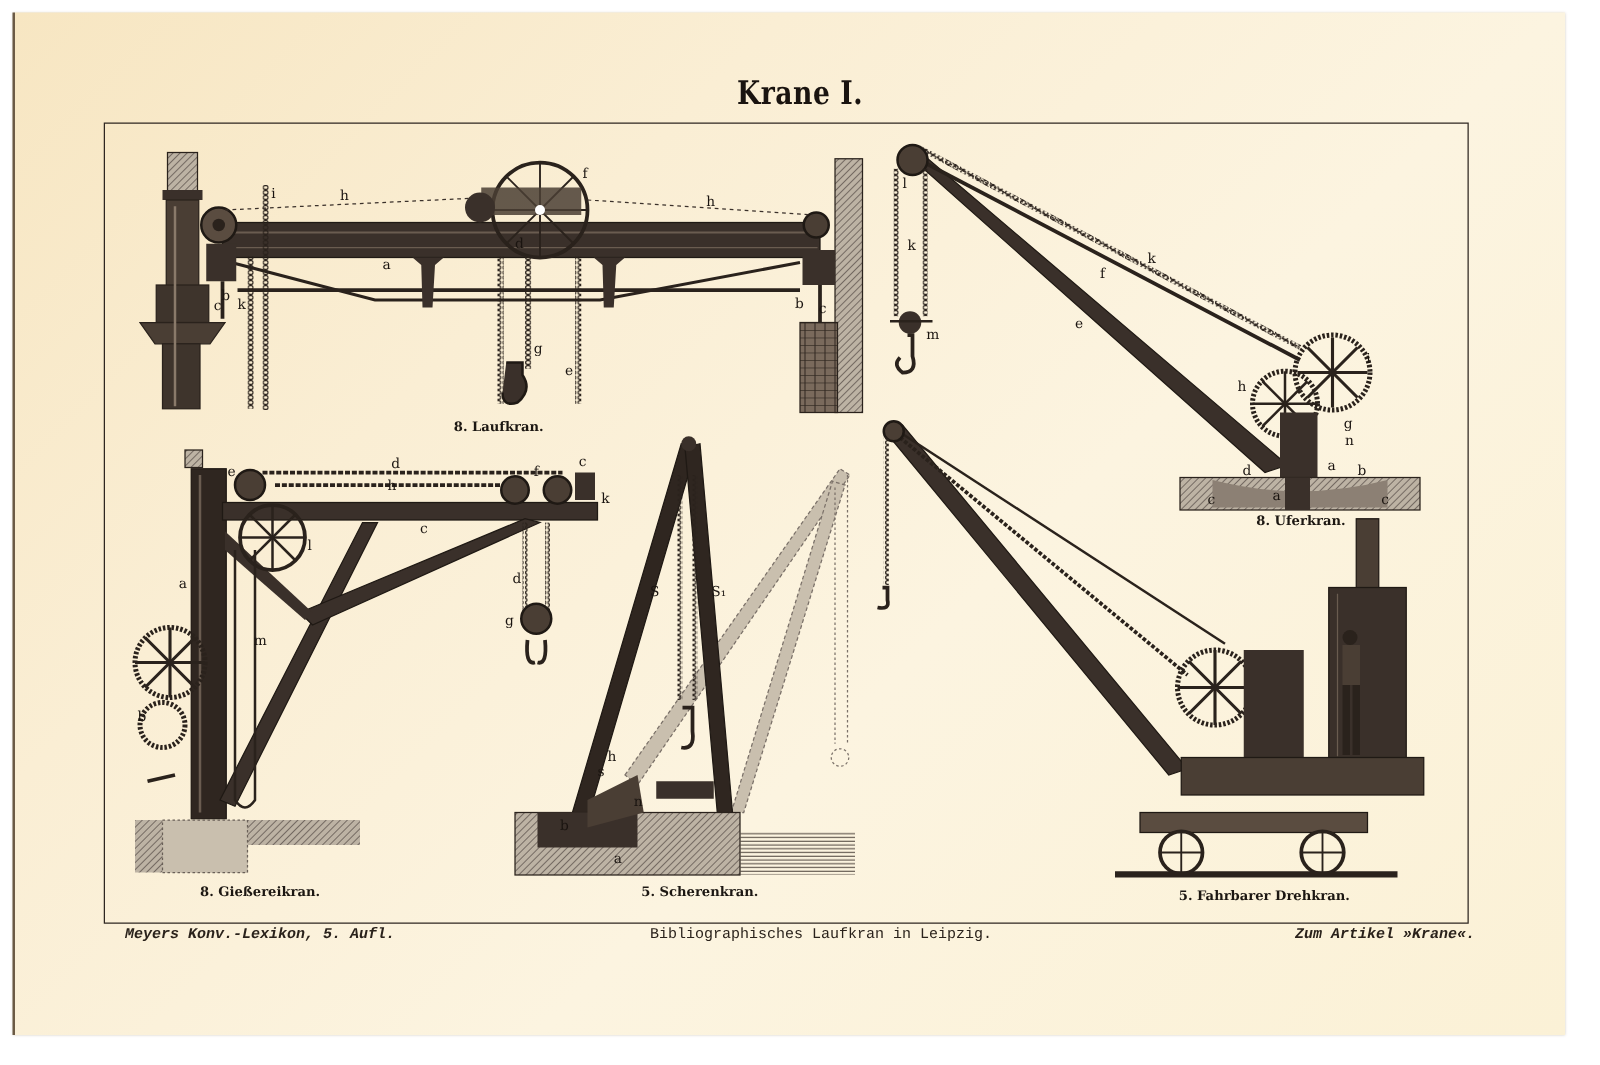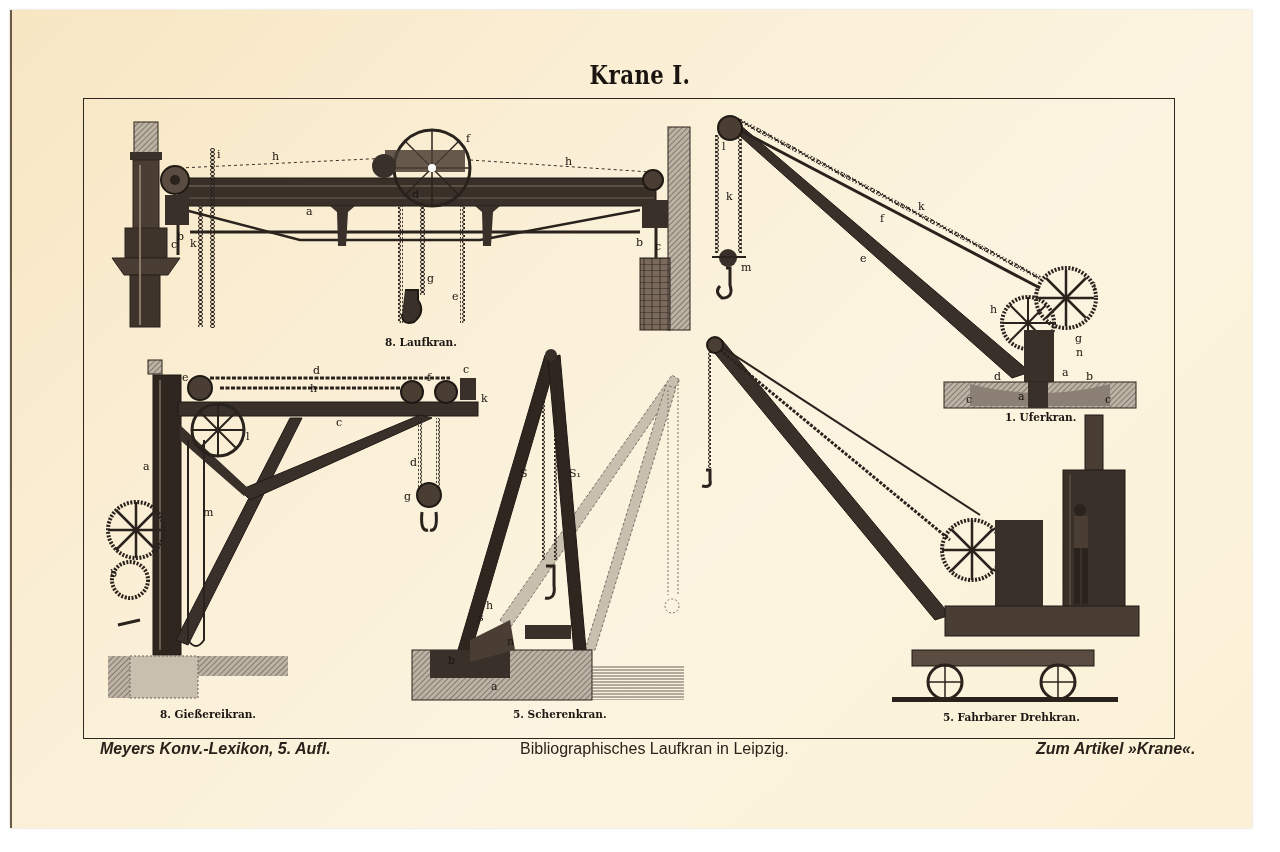--- a/index.html
+++ b/index.html
@@ -6,21 +6,21 @@
   body{width:1280px;height:852px;position:relative;overflow:hidden;font-family:"DejaVu Serif",serif;}
   .paper{position:absolute;left:10px;top:10px;width:1240px;height:818px;
     background:linear-gradient(135deg,#f7e6c2 0%,#faeed4 30%,#fcf4e0 60%,#fbf1d6 100%);
     border-left:2px solid #6b5a45;box-shadow:0 0 2px rgba(120,100,70,.35);}
   .title{position:absolute;left:0;top:60px;width:1280px;text-align:center;
     font-family:"DejaVu Serif",serif;font-weight:bold;font-size:26px;color:#1a1410;letter-spacing:0.5px;
     transform:scaleX(0.82);}
   .frame{position:absolute;left:83px;top:98px;width:1090px;height:639px;border:1px solid #2e2620;}
   svg.plate{position:absolute;left:0;top:0;}
   .caption{position:absolute;font-family:"DejaVu Serif",serif;font-size:10.5px;color:#1c1712;font-weight:bold;white-space:nowrap;}
-  .foot{position:absolute;top:740px;font-size:16px;color:#2a221b;white-space:nowrap;font-family:Liberation Sans, sans-serif;}
+  .foot{position:absolute;top:740px;font-size:12px;color:#2a221b;white-space:nowrap;font-family:Liberation Mono, monospace;}
   .foot.italic{font-style:italic;font-weight:bold;}
   .lbl{font-family:"DejaVu Serif",serif;font-size:11px;fill:#1a1410;}
 </style>
 </head>
 <body>
 
 <div class="paper"></div>
 <div class="title">Krane I.</div>
 <div class="frame"></div>
 
@@ -286,21 +286,21 @@
     <g stroke="#2a221c" stroke-width="1.5">
         <line x1="945" y1="665" x2="945" y2="699"></line>
         <line x1="928" y1="682" x2="962" y2="682"></line>
         <line x1="1058" y1="665" x2="1058" y2="699"></line>
         <line x1="1041" y1="682" x2="1075" y2="682"></line>
       </g>
     <rect x="892" y="697" width="226" height="5" fill="#2a221c"></rect>
   </g>
 </svg>
 
-<div class="caption" style="left:385px;top:336px;">8. Laufkran.</div>
-<div class="caption" style="left:1005px;top:411px;">1. Uferkran.</div>
+<div class="caption" style="left:363px;top:336px;">8. Laufkran.</div>
+<div class="caption" style="left:1005px;top:411px;">8. Uferkran.</div>
 <div class="caption" style="left:160px;top:708px;">8. Gießereikran.</div>
 <div class="caption" style="left:513px;top:708px;">5. Scherenkran.</div>
 <div class="caption" style="left:943px;top:711px;">5. Fahrbarer Drehkran.</div>
 
 <div class="foot italic" style="left:100px;">Meyers Konv.-Lexikon, 5. Aufl.</div>
 <div class="foot" style="left:520px;">Bibliographisches Laufkran in Leipzig.</div>
 <div class="foot italic" style="left:1036px;">Zum Artikel »Krane«.</div>
 
 </body></html>

